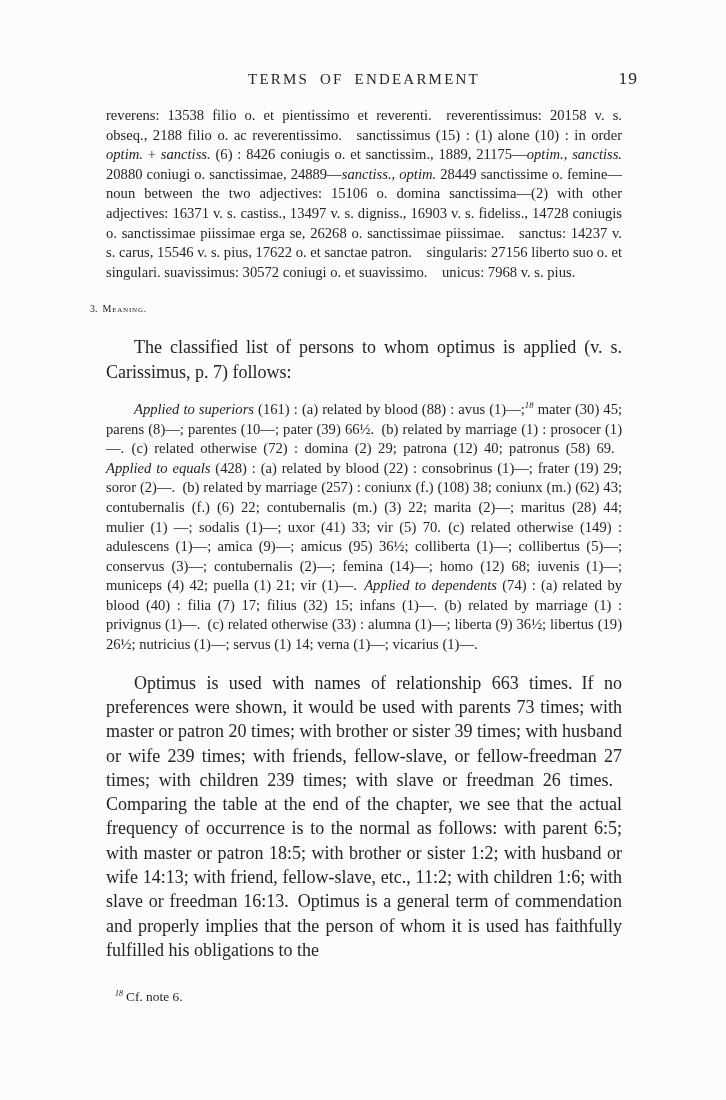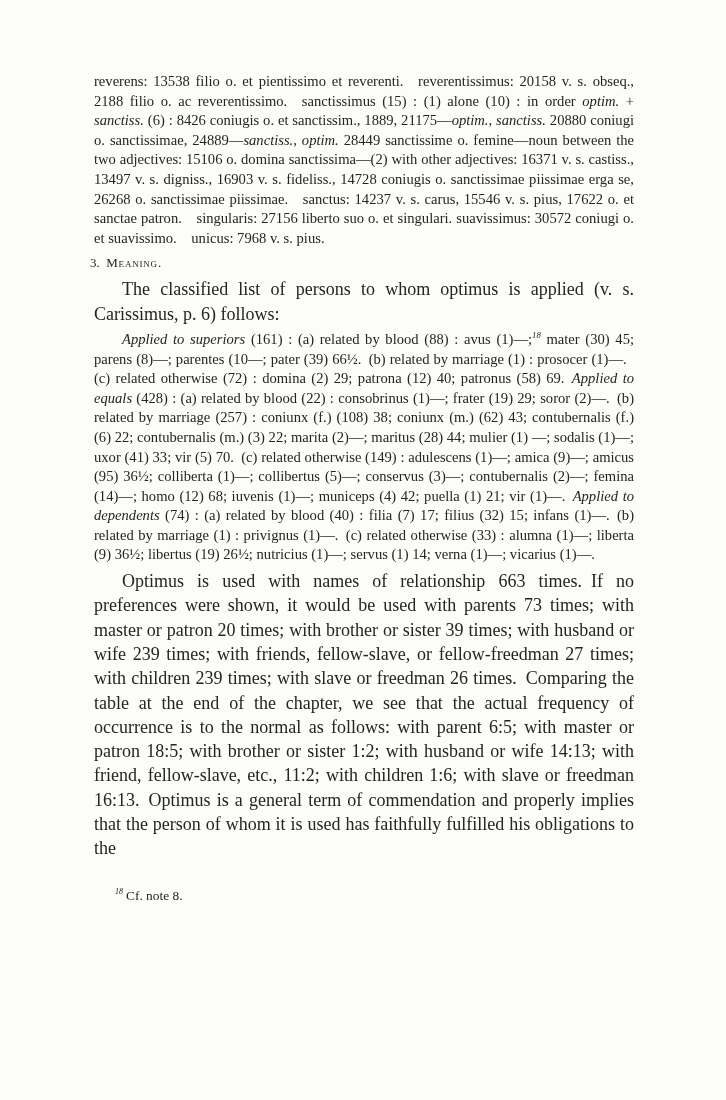--- a/index.html
+++ b/index.html
@@ -33,34 +33,34 @@
     word-spacing:5px;
     padding-top:3px;
   }
   .head-page{
     position:absolute;
     right:0;top:0;
     font-size:17.5px;
     letter-spacing:1px;
   }
   .para{
-    margin:4px;
+    margin:16px;
     text-align:justify;
   }
   .small{
     font-size:14.6px;
     line-height:19.6px;
   }
   .large{
     font-size:18px;
     line-height:24.3px;
   }
   .indent{text-indent:28px;}
   .heading{
-    font-size:13px;
+    font-size:10px;
     line-height:21px;
     margin:3px 0 2px 0;
     text-align:left;
   }
   .m-top{margin-top:3px;}
   .seg-italic{font-style:italic;}
   .seg-smallcaps{font-variant:small-caps;letter-spacing:0.8px;}
   .seg-sup{vertical-align:super;font-size:0.6em;line-height:0;font-style:italic;}
   .footnote{
     margin:26px 0 0 0;
@@ -70,30 +70,34 @@
     text-align:left;
   }
   .footnote .seg-sup{margin-right:3px;}
 </style>
 </head>
 <body>
 
 <div class="page">
   <div class="text-col">
 
+    <div class="running-head">
+      <div class="head-title">TERMS OF ENDEARMENT</div>
+      <div class="head-page">19</div>
+    </div>
 
     <p class="para small"><span>reverens: 13538 filio o. et pientissimo et reverenti. reverentissimus: 20158 v. s. obseq., 2188 filio o. ac reverentissimo. sanctissimus (15) : (1) alone (10) : in order </span><span class="seg-italic">optim.</span><span> + </span><span class="seg-italic">sanctiss.</span><span> (6) : 8426 coniugis o. et sanctissim., 1889, 21175—</span><span class="seg-italic">optim., sanctiss.</span><span> 20880 coniugi o. sanctissimae, 24889—</span><span class="seg-italic">sanctiss., optim.</span><span> 28449 sanctissime o. femine—noun between the two adjectives: 15106 o. domina sanctissima—(2) with other adjectives: 16371 v. s. castiss., 13497 v. s. digniss., 16903 v. s. fideliss., 14728 coniugis o. sanctissimae piissimae erga se, 26268 o. sanctissimae piissimae. sanctus: 14237 v. s. carus, 15546 v. s. pius, 17622 o. et sanctae patron. singularis: 27156 liberto suo o. et singulari. suavissimus: 30572 coniugi o. et suavissimo. unicus: 7968 v. s. pius.</span></p>
 
 
     <p class="para heading"><span>3. </span><span class="seg-smallcaps">Meaning.</span></p>
 
-    <p class="para large indent"><span>The classified list of persons to whom optimus is applied (v. s. Carissimus, p. 6) follows:</span></p>
+    <p class="para large indent"><span>The classified list of persons to whom optimus is applied (v. s. Carissimus, p. 7) follows:</span></p>
 
     <p class="para small indent m-top"><span class="seg-italic">Applied to superiors</span><span> (161) : (a) related by blood (88) : avus (1)—;</span><span class="seg-sup">18</span><span> mater (30) 45; parens (8)—; parentes (10—; pater (39) 66½. (b) related by marriage (1) : prosocer (1)—. (c) related otherwise (72) : domina (2) 29; patrona (12) 40; patronus (58) 69. </span><span class="seg-italic">Applied to equals</span><span> (428) : (a) related by blood (22) : consobrinus (1)—; frater (19) 29; soror (2)—. (b) related by marriage (257) : coniunx (f.) (108) 38; coniunx (m.) (62) 43; contubernalis (f.) (6) 22; contubernalis (m.) (3) 22; marita (2)—; maritus (28) 44; mulier (1) —; sodalis (1)—; uxor (41) 33; vir (5) 70. (c) related otherwise (149) : adulescens (1)—; amica (9)—; amicus (95) 36½; colliberta (1)—; collibertus (5)—; conservus (3)—; contubernalis (2)—; femina (14)—; homo (12) 68; iuvenis (1)—; municeps (4) 42; puella (1) 21; vir (1)—. </span><span class="seg-italic">Applied to dependents</span><span> (74) : (a) related by blood (40) : filia (7) 17; filius (32) 15; infans (1)—. (b) related by marriage (1) : privignus (1)—. (c) related otherwise (33) : alumna (1)—; liberta (9) 36½; libertus (19) 26½; nutricius (1)—; servus (1) 14; verna (1)—; vicarius (1)—.</span></p>
 
     <p class="para large indent m-top"><span>Optimus is used with names of relationship 663 times. If no preferences were shown, it would be used with parents 73 times; with master or patron 20 times; with brother or sister 39 times; with husband or wife 239 times; with friends, fellow-slave, or fellow-freedman 27 times; with children 239 times; with slave or freedman 26 times. Comparing the table at the end of the chapter, we see that the actual frequency of occurrence is to the normal as follows: with parent 6:5; with master or patron 18:5; with brother or sister 1:2; with husband or wife 14:13; with friend, fellow-slave, etc., 11:2; with children 1:6; with slave or freedman 16:13. Optimus is a general term of commendation and properly implies that the person of whom it is used has faithfully fulfilled his obligations to the</span></p>
 
     <p class="footnote">
-      <span class="seg-sup">18</span><span>Cf. note 8.</span>
+      <span class="seg-sup">18</span><span>Cf. note 6.</span>
     </p>
 
   </div>
 </div>
 
 </body></html>

